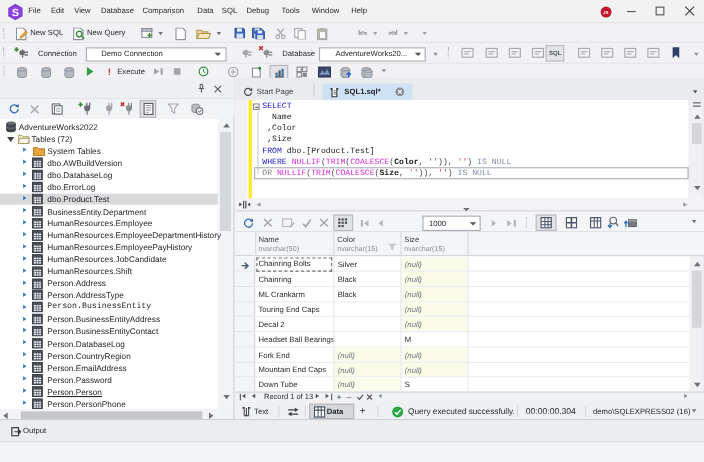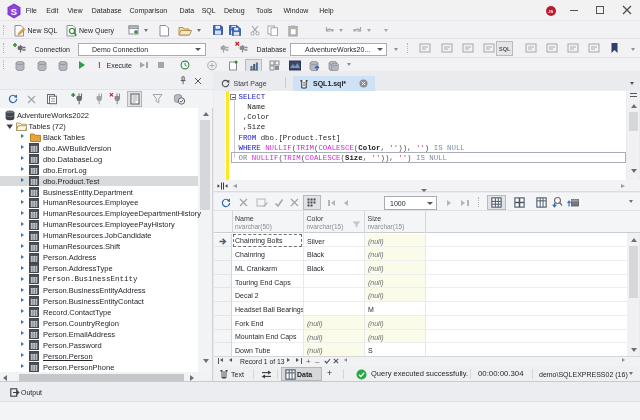--- a/index.html
+++ b/index.html
@@ -313,21 +313,21 @@
     </svg>
 <svg class="a" style="left:16px;top:121.7px;" width="11" height="9" viewBox="0 0 11 9">
       <path d="M0.5,8.5 V1 h3.5 l1,1.3 h5.5 V8.5 z" fill="#f7efd4" stroke="#a8945e" stroke-width="0.9"></path>
       <path d="M0.5,8.5 L2,3.8 h8.9 L9.5,8.5 z" fill="#fdf8e8" stroke="#a8945e" stroke-width="0.9"></path>
     </svg>
 <div class="a" style="left:28.6px;top:122.8px;font-size:7.5px;color:#23262b;line-height:1;">Tables (72)</div>
 <div class="a" style="left:21px;top:134.38px;border-left:3.8px solid #2e74c0;border-top:2.8px solid transparent;border-bottom:2.8px solid transparent;"></div>
 <svg class="a" style="left:30px;top:132.7px;" width="11" height="9" viewBox="0 0 11 9">
       <path d="M0.5,8.5 V1 h3.5 l1,1.3 h5.5 V8.5 z" fill="#e8a33d" stroke="#b37b1e" stroke-width="0.9"></path>
     </svg>
-<div class="a" style="left:43px;top:133.8px;font-size:7.5px;color:#23262b;line-height:1;">Black Tables</div>
+<div class="a" style="left:43px;top:133.8px;font-size:7.5px;color:#23262b;line-height:1;">System Tables</div>
 <div class="a" style="left:21px;top:145.32px;border-left:3.8px solid #2e74c0;border-top:2.8px solid transparent;border-bottom:2.8px solid transparent;"></div>
 <svg class="a" style="left:28.5px;top:143.12px;" width="10" height="10" viewBox="0 0 10 10">
       <rect x="0.5" y="0.5" width="9" height="9" fill="#4a4f58" stroke="#383c44" stroke-width="0.9"></rect>
       <rect x="1.8" y="3.2" width="1.9" height="1.5" fill="#e8eaee"></rect>
       <rect x="4.2" y="3.2" width="1.9" height="1.5" fill="#e8eaee"></rect>
       <rect x="6.6" y="3.2" width="1.7" height="1.5" fill="#e8eaee"></rect>
       <rect x="1.8" y="5.3" width="1.9" height="1.4" fill="#e8eaee"></rect>
       <rect x="4.2" y="5.3" width="1.9" height="1.4" fill="#e8eaee"></rect>
       <rect x="6.6" y="5.3" width="1.7" height="1.4" fill="#e8eaee"></rect>
       <rect x="1.8" y="7.3" width="1.9" height="1.4" fill="#e8eaee"></rect>
@@ -538,21 +538,21 @@
       <rect x="1.8" y="3.2" width="1.9" height="1.5" fill="#e8eaee"></rect>
       <rect x="4.2" y="3.2" width="1.9" height="1.5" fill="#e8eaee"></rect>
       <rect x="6.6" y="3.2" width="1.7" height="1.5" fill="#e8eaee"></rect>
       <rect x="1.8" y="5.3" width="1.9" height="1.4" fill="#e8eaee"></rect>
       <rect x="4.2" y="5.3" width="1.9" height="1.4" fill="#e8eaee"></rect>
       <rect x="6.6" y="5.3" width="1.7" height="1.4" fill="#e8eaee"></rect>
       <rect x="1.8" y="7.3" width="1.9" height="1.4" fill="#e8eaee"></rect>
       <rect x="4.2" y="7.3" width="1.9" height="1.4" fill="#e8eaee"></rect>
       <rect x="6.6" y="7.3" width="1.7" height="1.4" fill="#e8eaee"></rect>
     </svg>
-<div class="a" style="left:43px;top:308.8px;font-size:7.5px;color:#23262b;line-height:1;">Record.ContactType</div>
+<div class="a" style="left:43px;top:308.8px;font-size:7.5px;color:#23262b;line-height:1;">Person.DatabaseLog</div>
 <div class="a" style="left:21px;top:320.36px;border-left:3.8px solid #2e74c0;border-top:2.8px solid transparent;border-bottom:2.8px solid transparent;"></div>
 <svg class="a" style="left:28.5px;top:318.16px;" width="10" height="10" viewBox="0 0 10 10">
       <rect x="0.5" y="0.5" width="9" height="9" fill="#4a4f58" stroke="#383c44" stroke-width="0.9"></rect>
       <rect x="1.8" y="3.2" width="1.9" height="1.5" fill="#e8eaee"></rect>
       <rect x="4.2" y="3.2" width="1.9" height="1.5" fill="#e8eaee"></rect>
       <rect x="6.6" y="3.2" width="1.7" height="1.5" fill="#e8eaee"></rect>
       <rect x="1.8" y="5.3" width="1.9" height="1.4" fill="#e8eaee"></rect>
       <rect x="4.2" y="5.3" width="1.9" height="1.4" fill="#e8eaee"></rect>
       <rect x="6.6" y="5.3" width="1.7" height="1.4" fill="#e8eaee"></rect>
       <rect x="1.8" y="7.3" width="1.9" height="1.4" fill="#e8eaee"></rect>

